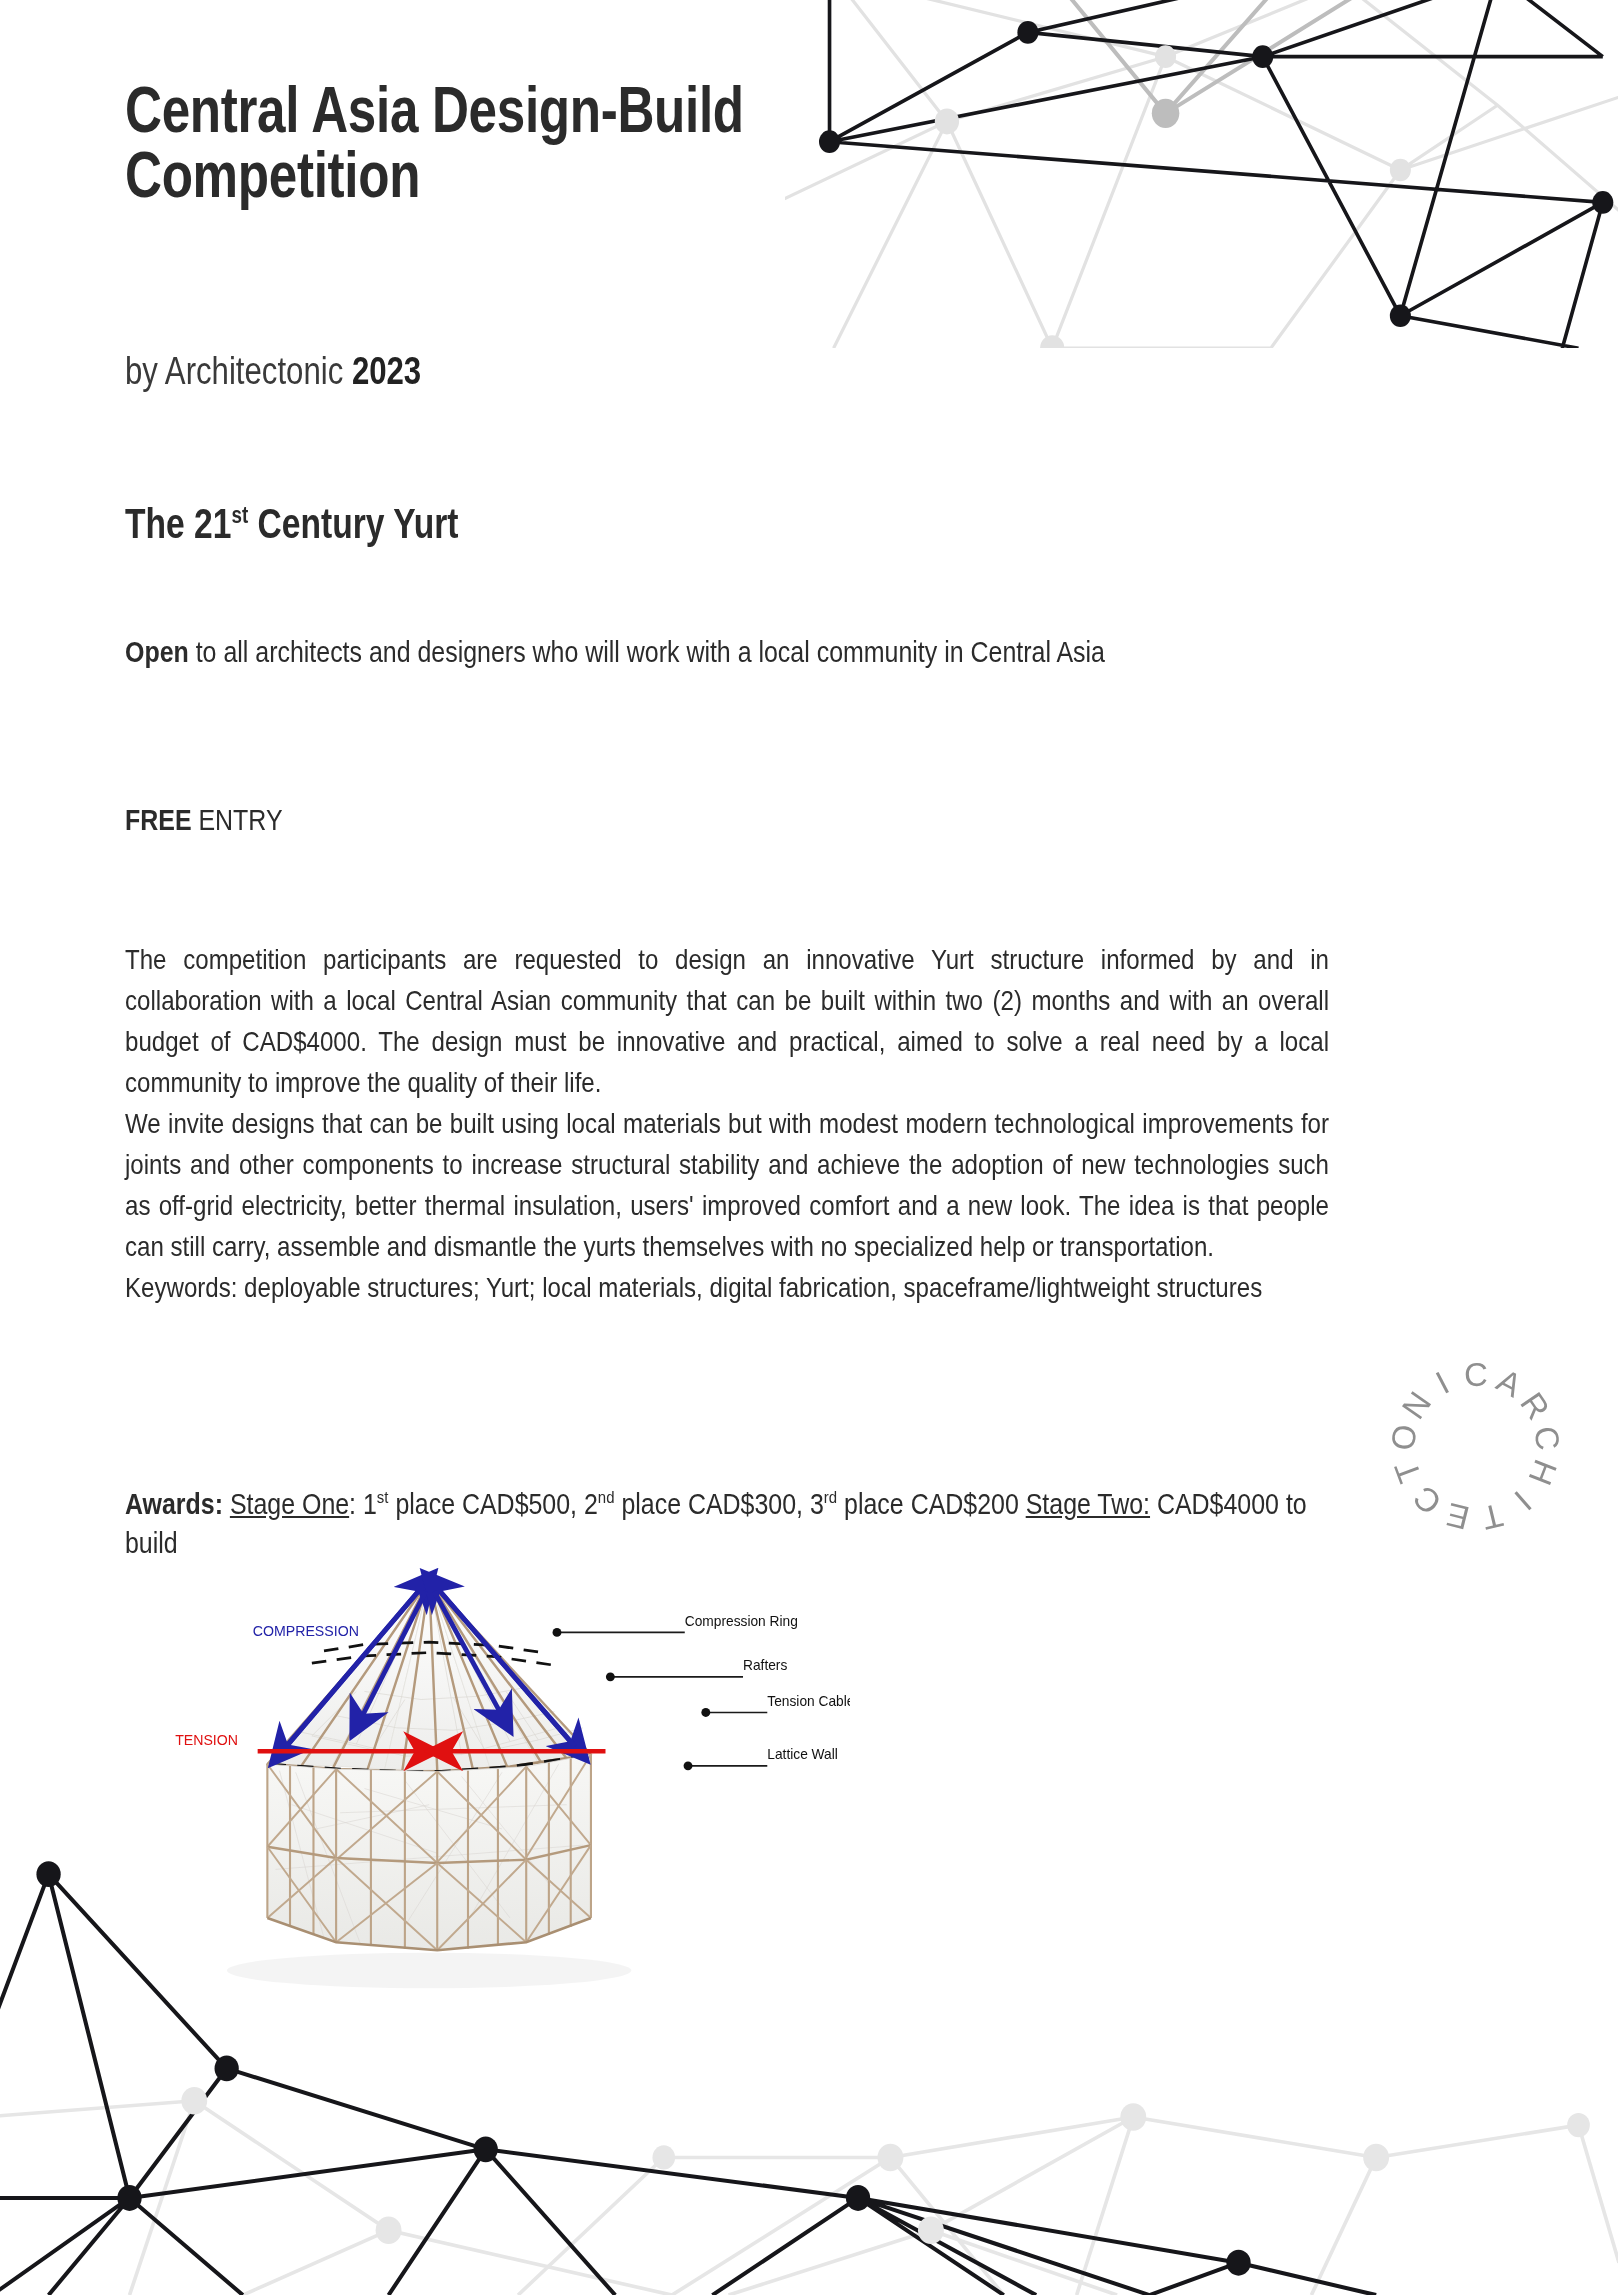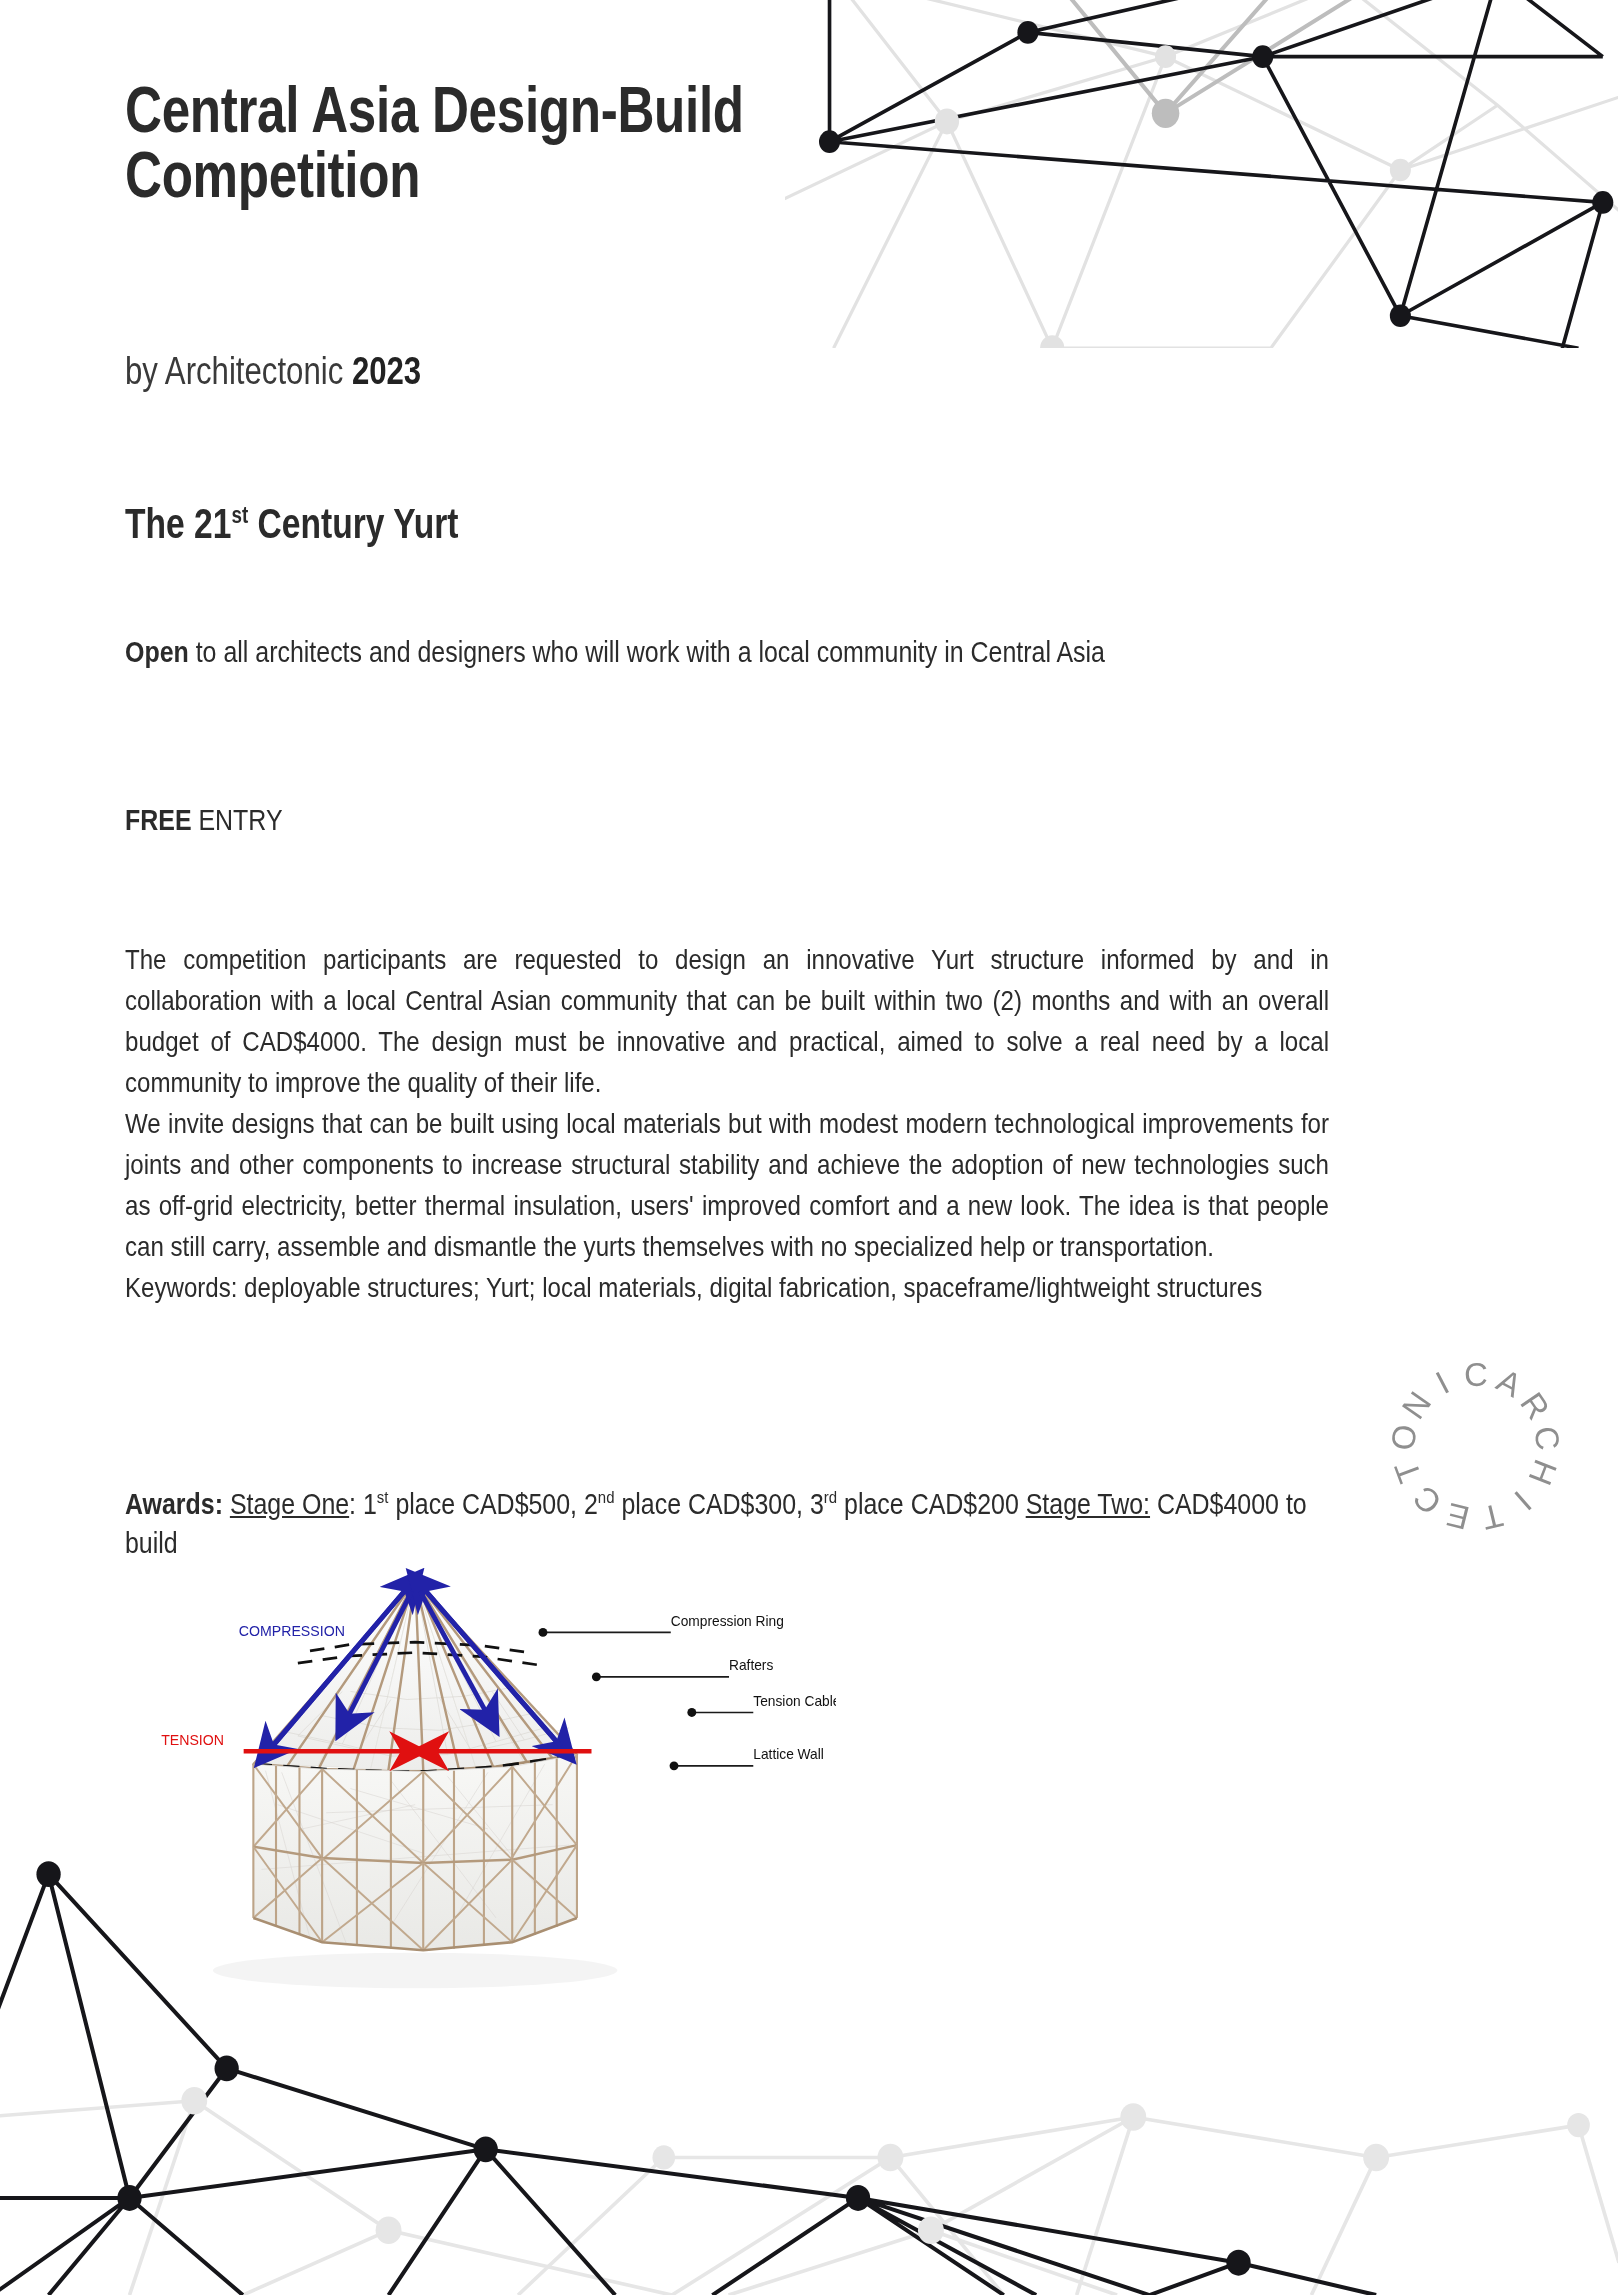--- a/index.html
+++ b/index.html
@@ -91,21 +91,21 @@
     transform:scaleX(0.86);
     transform-origin:left top;
   }
   .awards b { font-weight:bold; }
   .awards u { text-decoration:underline; }
   .awards sup { font-size:0.6em; vertical-align:super; }
 
   
   #yurt-figure {
     position:absolute;
-    left:148px; top:1562px;
+    left:162px; top:1562px;
     width:688px; height:453px;
   }
   #yurt-figure svg { display:block; width:100%; height:100%; }
 
   
   #logo-roundel {
     position:absolute;
     right:34px; bottom:74px;
     width:219px; height:219px;
   }

